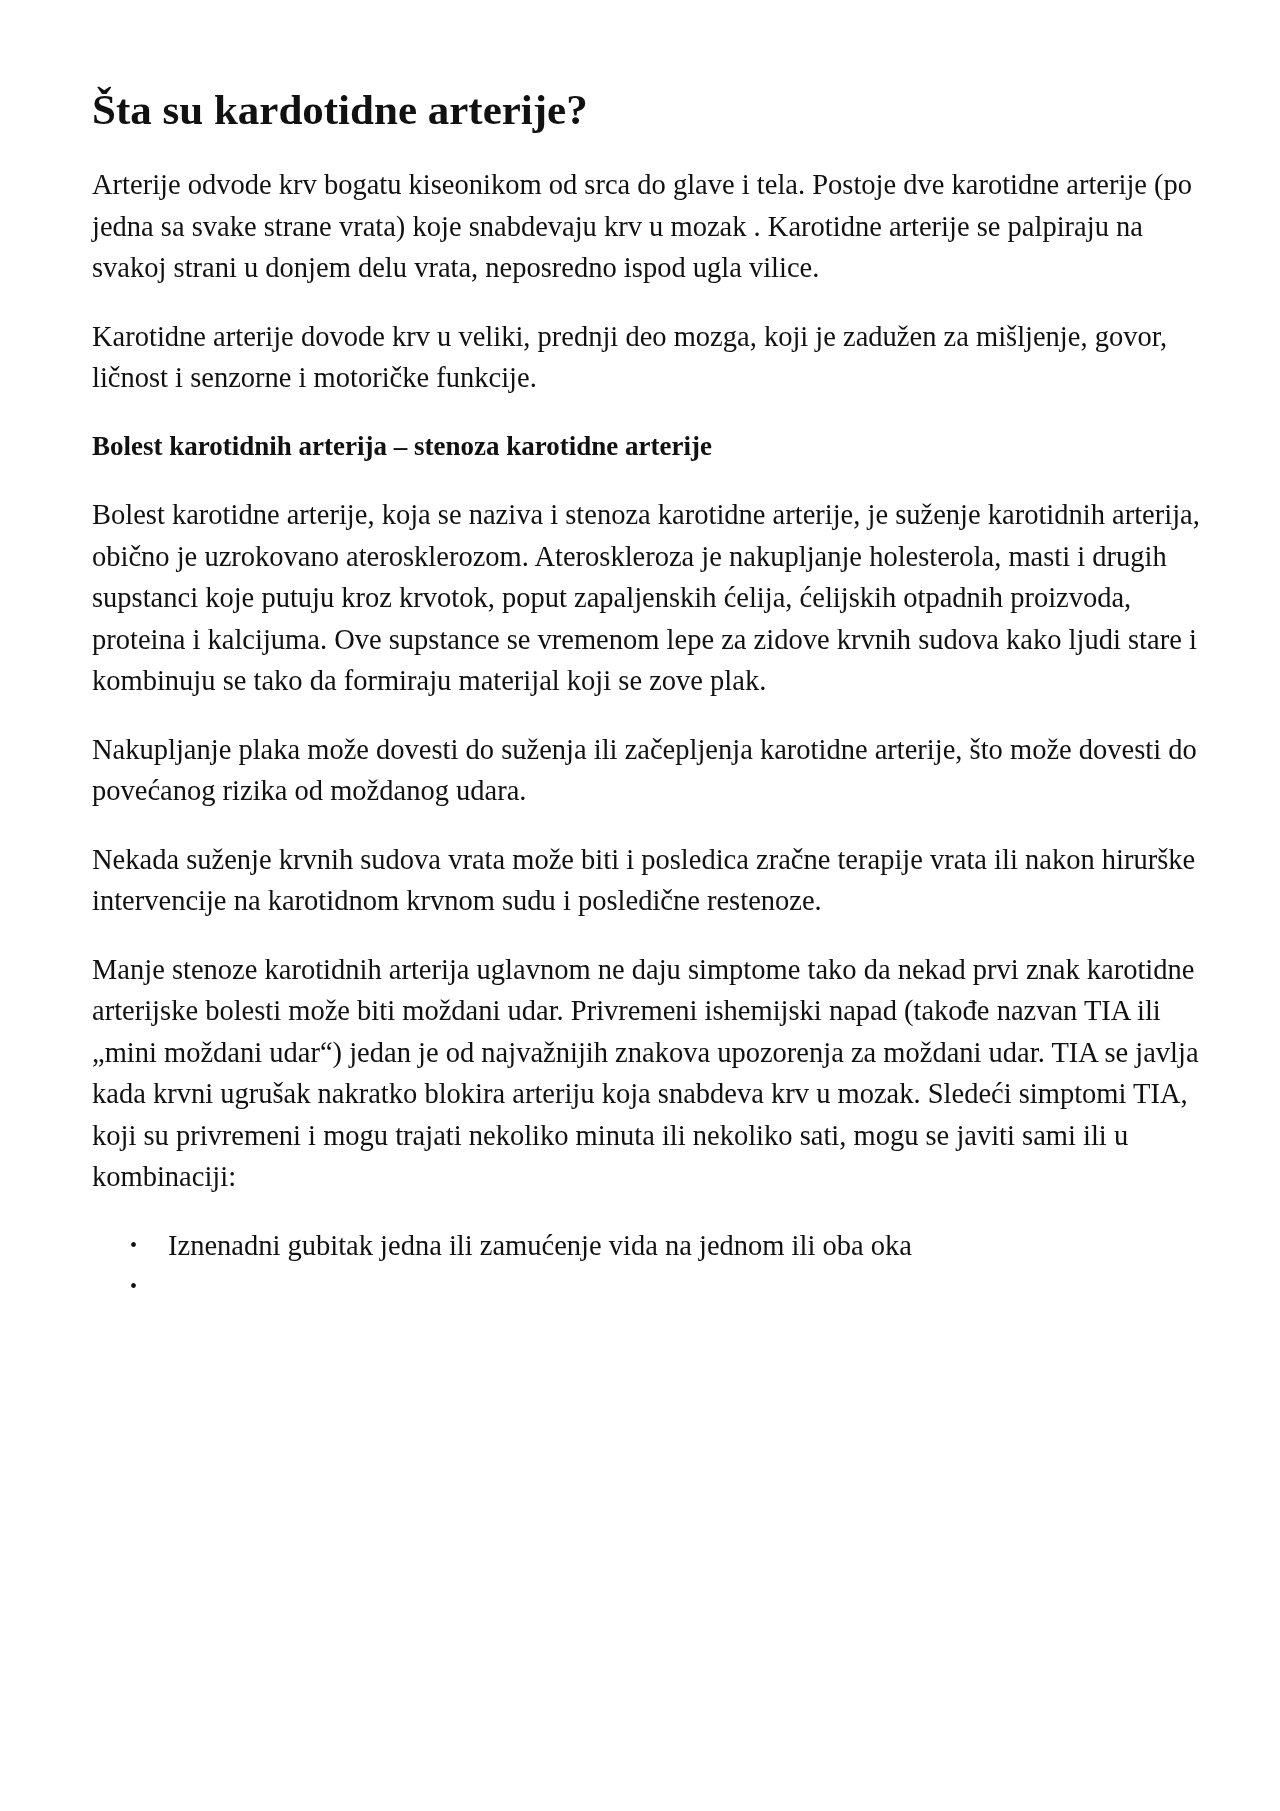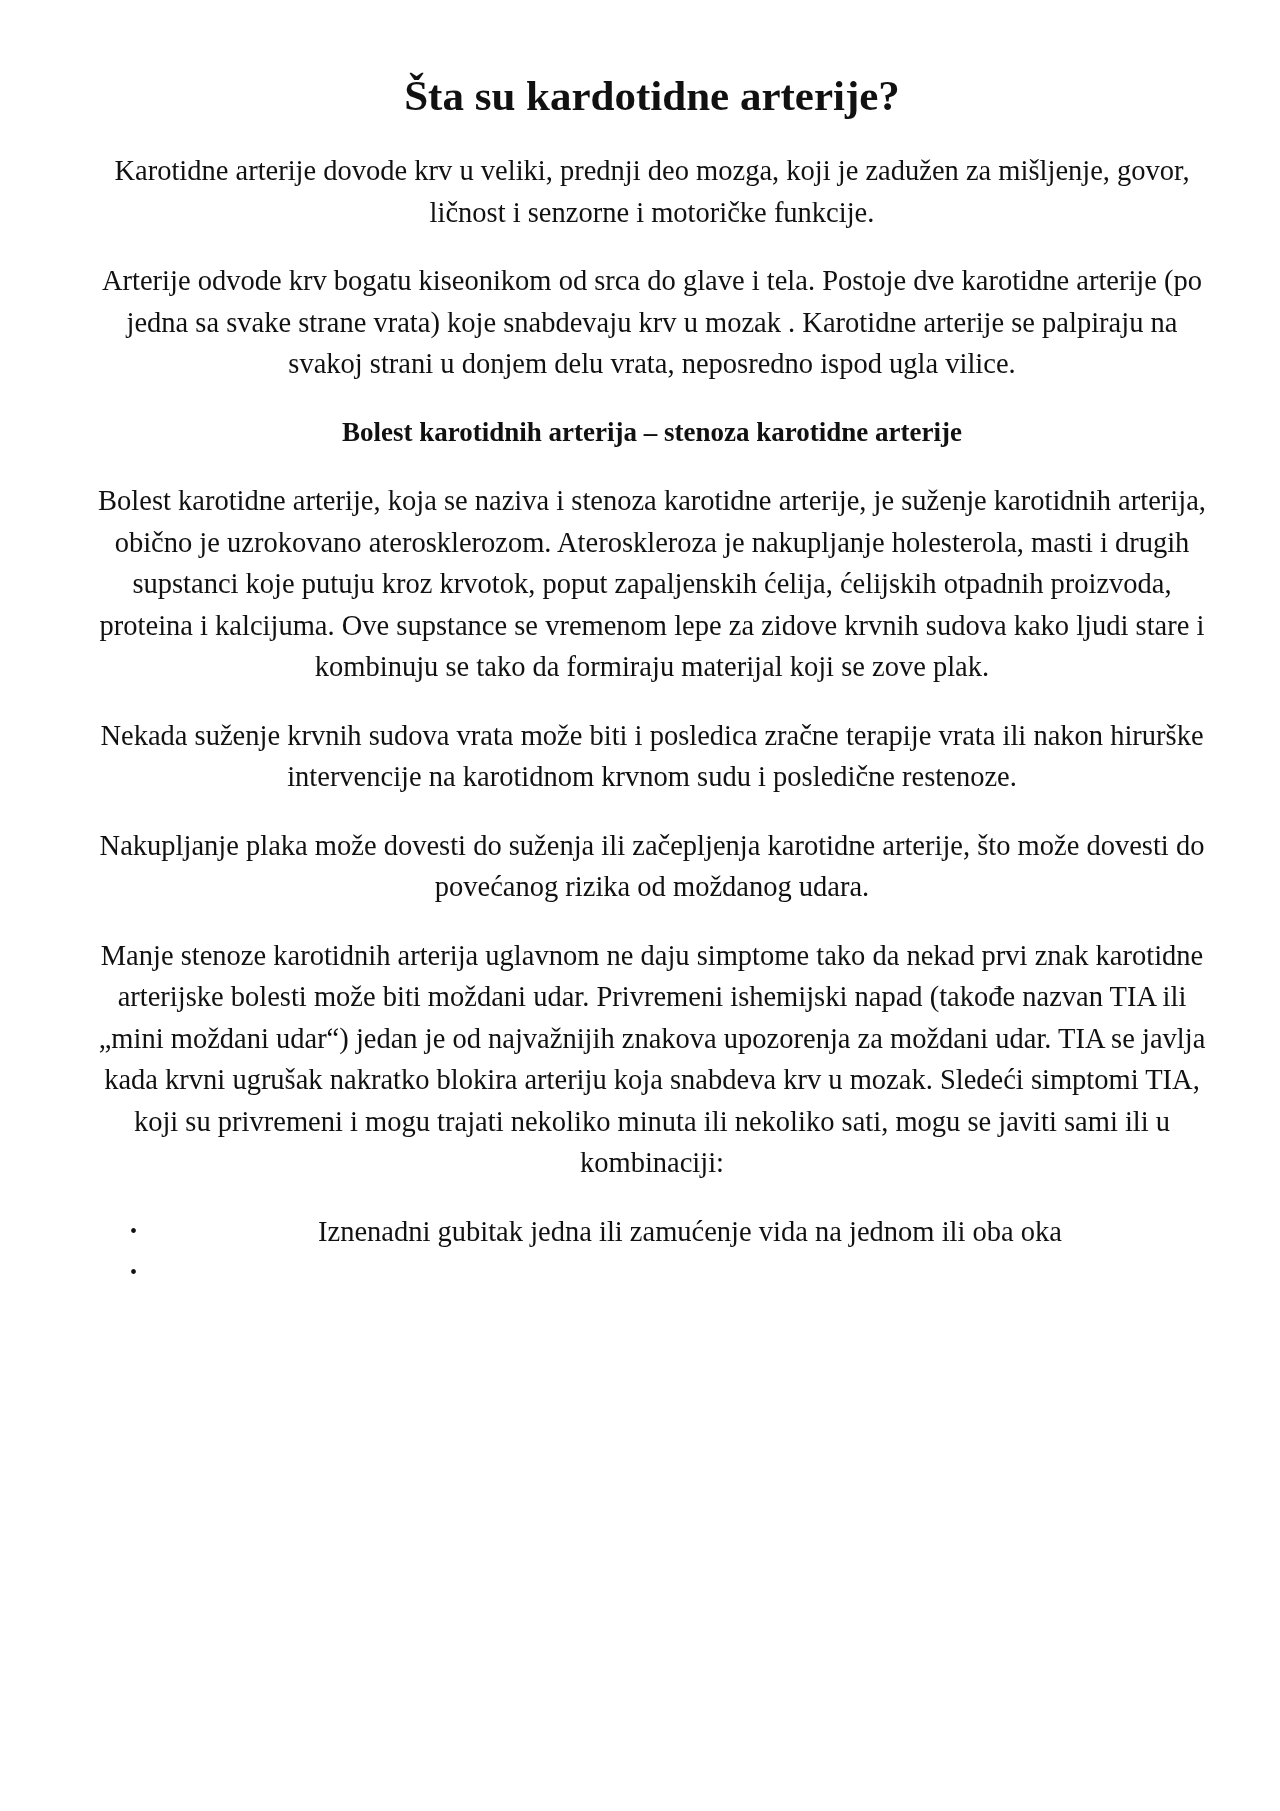--- a/index.html
+++ b/index.html
@@ -11,23 +11,22 @@
       width: 1280px;
       height: 1811px;
       position: relative;
       overflow: hidden;
       color: #111111;
       font-family: "Liberation Serif", "DejaVu Serif", serif;
     }
     .page {
       position: absolute;
       left: 92px;
-      top: 68px;
+      top: 82px;
       width: 1120px;
-      text-align: center;
     }
     h1 {
       font-size: 43px;
       font-weight: bold;
       margin: 0 0 26px 0;
       line-height: 56px;
       letter-spacing: 0px;
     }
     p {
       font-size: 28.5px;
@@ -58,27 +57,27 @@
       font-size: 20px;
     }
     .list-wrap { margin-top: 8px; }
   </style>
 </head>
 <body>
 
 <div class="page">
   <h1>Šta su kardotidne arterije?</h1>
 
+  <p>Arterije odvode krv bogatu kiseonikom od srca do glave i tela. Postoje dve karotidne arterije (po jedna sa svake strane vrata) koje snabdevaju krv u mozak . Karotidne arterije se palpiraju na svakoj strani u donjem delu vrata, neposredno ispod ugla vilice.</p>
   <p>Karotidne arterije dovode krv u veliki, prednji deo mozga, koji je zadužen za mišljenje, govor, ličnost i senzorne i motoričke funkcije.</p>
-  <p>Arterije odvode krv bogatu kiseonikom od srca do glave i tela. Postoje dve karotidne arterije (po jedna sa svake strane vrata) koje snabdevaju krv u mozak . Karotidne arterije se palpiraju na svakoj strani u donjem delu vrata, neposredno ispod ugla vilice.</p>
 
   <h2>Bolest karotidnih arterija – stenoza karotidne arterije</h2>
   <p>Bolest karotidne arterije, koja se naziva i stenoza karotidne arterije, je suženje karotidnih arterija, obično je uzrokovano aterosklerozom. Ateroskleroza je nakupljanje holesterola, masti i drugih supstanci koje putuju kroz krvotok, poput zapaljenskih ćelija, ćelijskih otpadnih proizvoda, proteina i kalcijuma. Ove supstance se vremenom lepe za zidove krvnih sudova kako ljudi stare i kombinuju se tako da formiraju materijal koji se zove plak.</p>
+  <p>Nakupljanje plaka može dovesti do suženja ili začepljenja karotidne arterije, što može dovesti do povećanog rizika od moždanog udara.</p>
   <p>Nekada suženje krvnih sudova vrata može biti i posledica zračne terapije vrata ili nakon hirurške intervencije na karotidnom krvnom sudu i posledične restenoze.</p>
-  <p>Nakupljanje plaka može dovesti do suženja ili začepljenja karotidne arterije, što može dovesti do povećanog rizika od moždanog udara.</p>
 
   <p>Manje stenoze karotidnih arterija uglavnom ne daju simptome tako da nekad prvi znak karotidne arterijske bolesti može biti moždani udar. Privremeni ishemijski napad (takođe nazvan TIA ili „mini moždani udar“) jedan je od najvažnijih znakova upozorenja za moždani udar. TIA se javlja kada krvni ugrušak nakratko blokira arteriju koja snabdeva krv u mozak. Sledeći simptomi TIA, koji su privremeni i mogu trajati nekoliko minuta ili nekoliko sati, mogu se javiti sami ili u kombinaciji:</p>
 
   <div class="list-wrap">
     <ul>
       <li>
         <span class="bullet">•</span>
         <span>Iznenadni gubitak jedna ili zamućenje vida na jednom ili oba oka</span>
       </li>
       <li>

